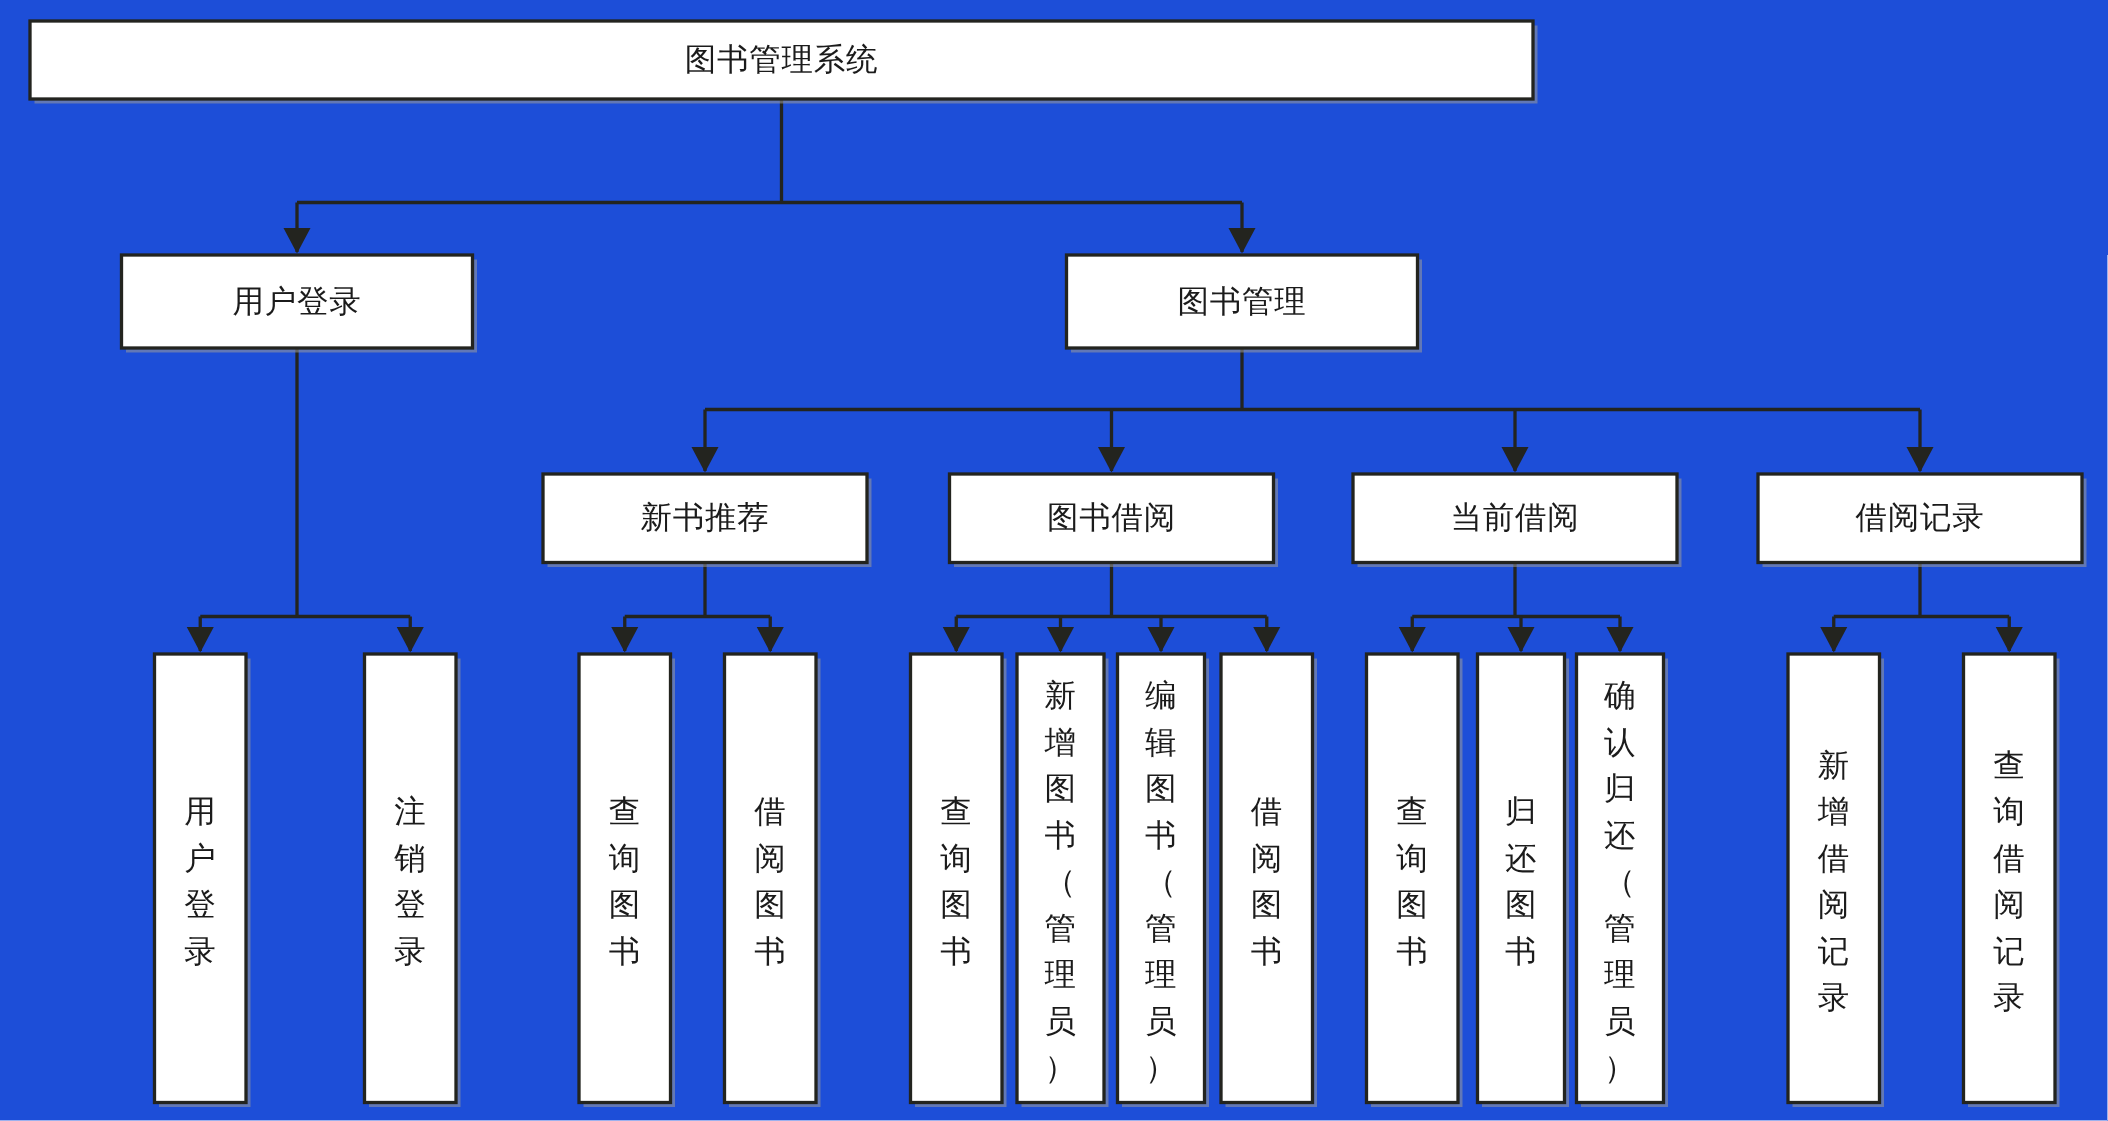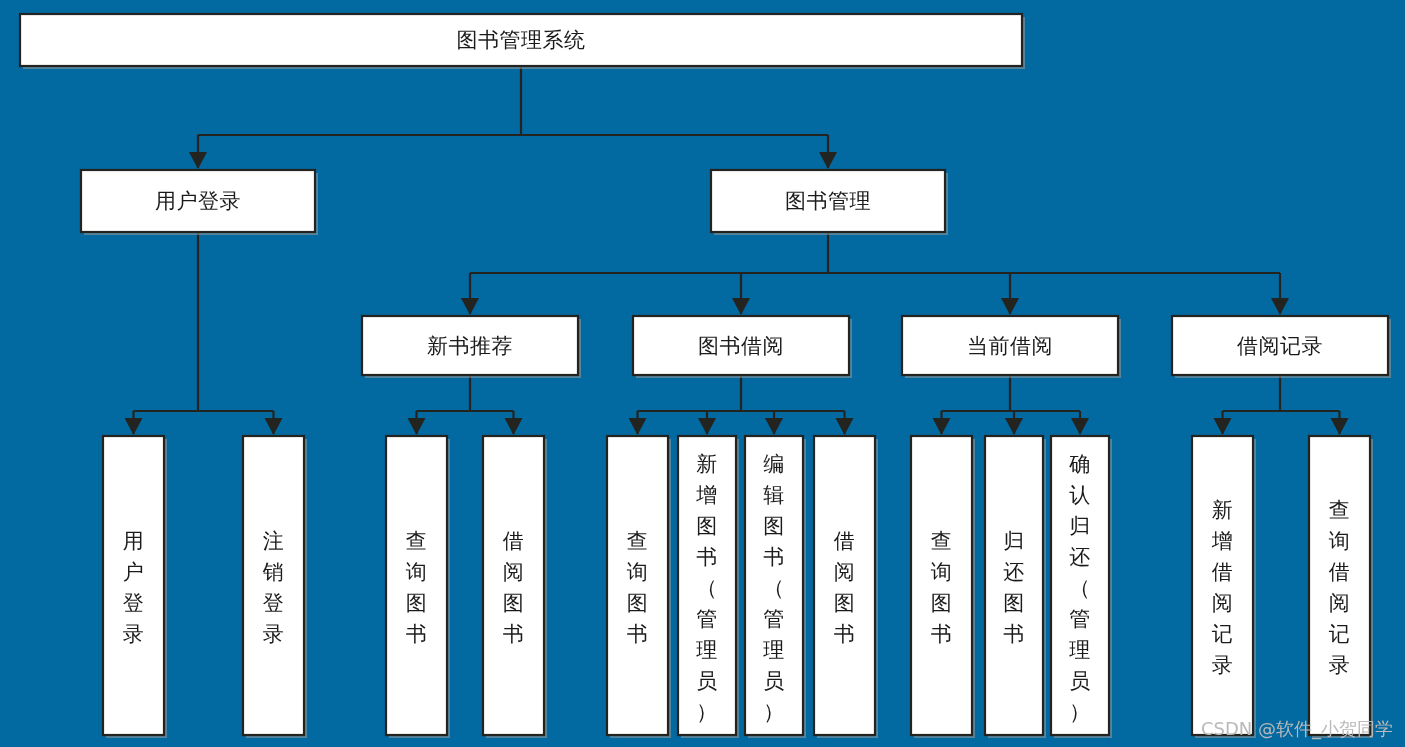--- a/index.html
+++ b/index.html
@@ -11,21 +11,21 @@
   body {
     width: 1405px;
     height: 747px;
     font-family: "DejaVu Sans", "Liberation Sans", sans-serif;
     overflow: hidden;
   }
   #diagram-root {
     position: relative;
     width: 1405px;
     height: 747px;
-    background: #0369a1;
+    background: #1d4ed8;
   }
   svg.diagram {
     position: absolute;
     left: 0;
     top: 0;
     width: 1405px;
     height: 747px;
     display: block;
   }
   .node-box {
@@ -229,14 +229,13 @@
           <text x="1222.5" y="0" class="node-label-v"><tspan x="1222.5" y="517.3">新</tspan><tspan x="1222.5" y="548.3">增</tspan><tspan x="1222.5" y="579.3">借</tspan><tspan x="1222.5" y="610.3">阅</tspan><tspan x="1222.5" y="641.3">记</tspan><tspan x="1222.5" y="672.3">录</tspan></text>
         </g>
         <g>
           <rect x="1312" y="439" width="61" height="299" class="node-shadow"></rect>
           <rect x="1309" y="436" width="61" height="299" class="node-box"></rect>
           <text x="1339.5" y="0" class="node-label-v"><tspan x="1339.5" y="517.3">查</tspan><tspan x="1339.5" y="548.3">询</tspan><tspan x="1339.5" y="579.3">借</tspan><tspan x="1339.5" y="610.3">阅</tspan><tspan x="1339.5" y="641.3">记</tspan><tspan x="1339.5" y="672.3">录</tspan></text>
         </g>
       </g>
   </svg>
 
-  <div class="watermark">CSDN @软件_小贺同学</div>
 </div>
 
 </body></html>

